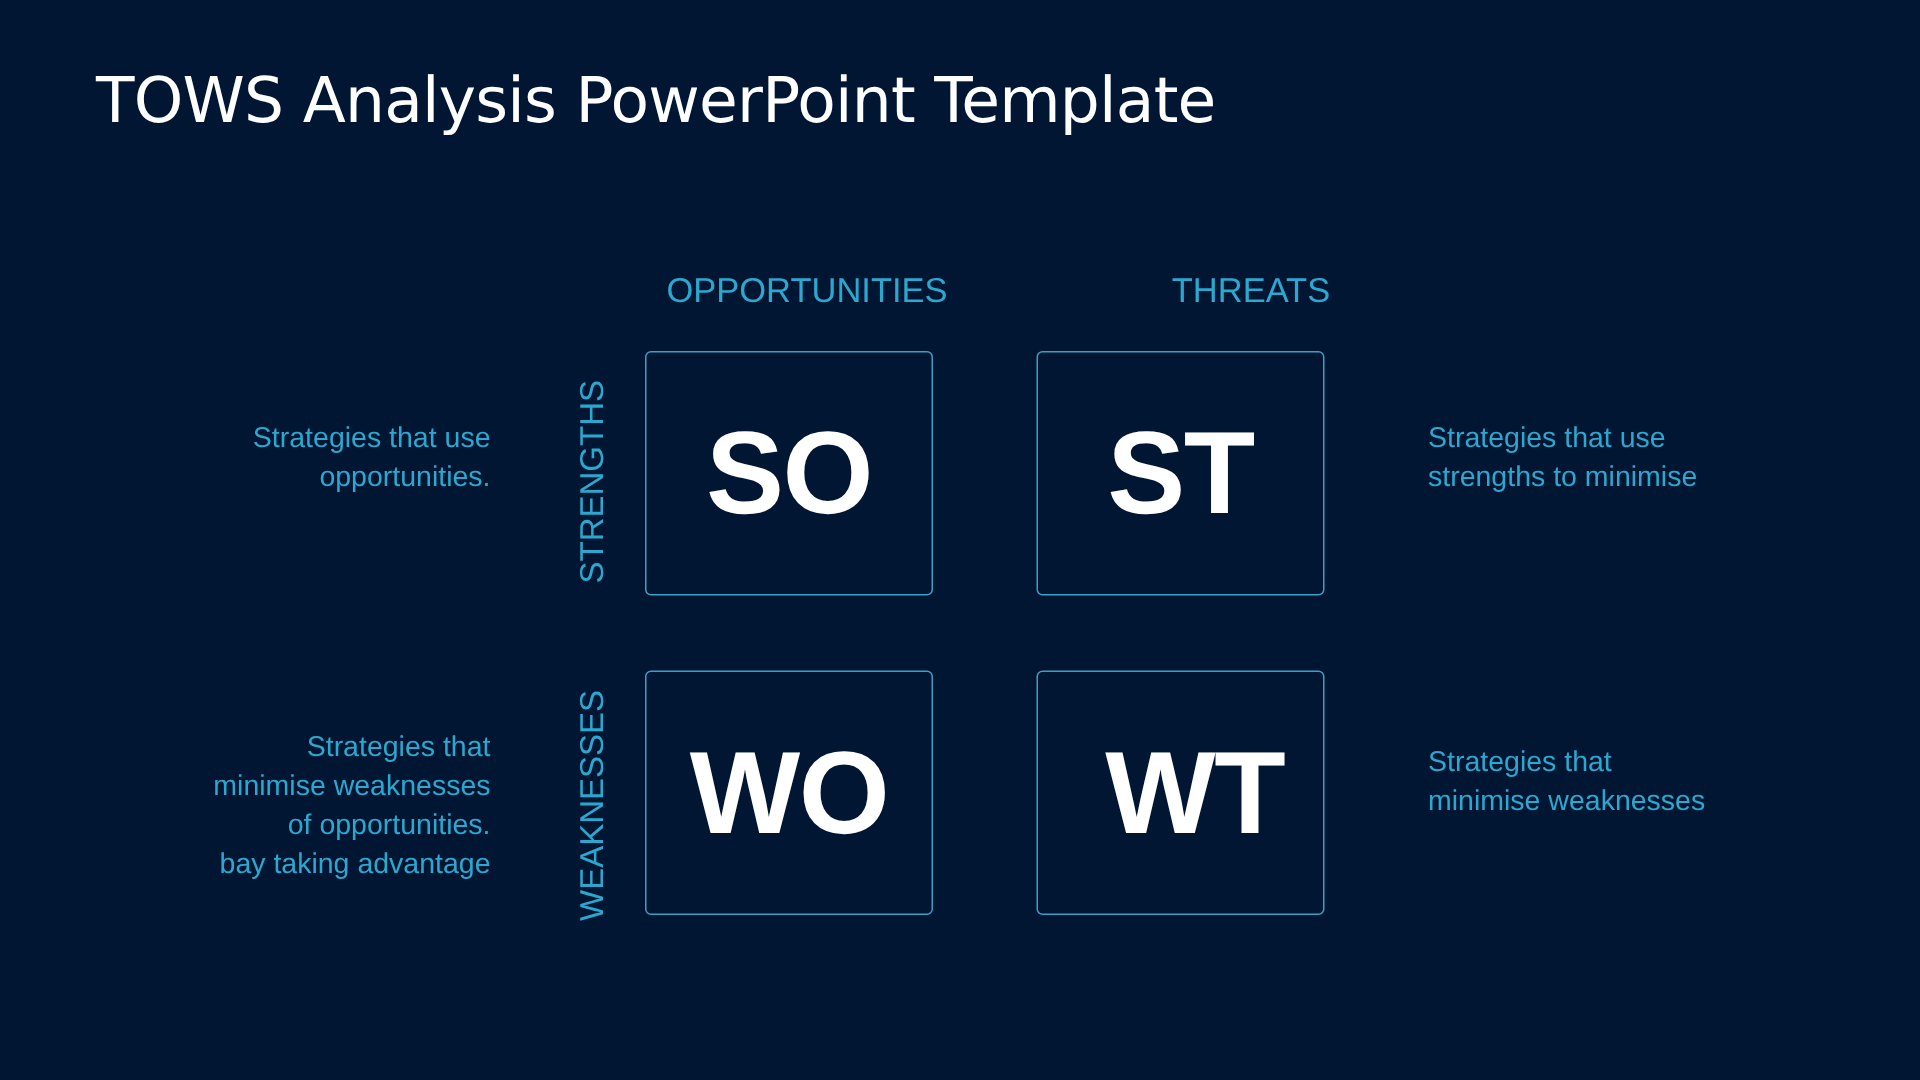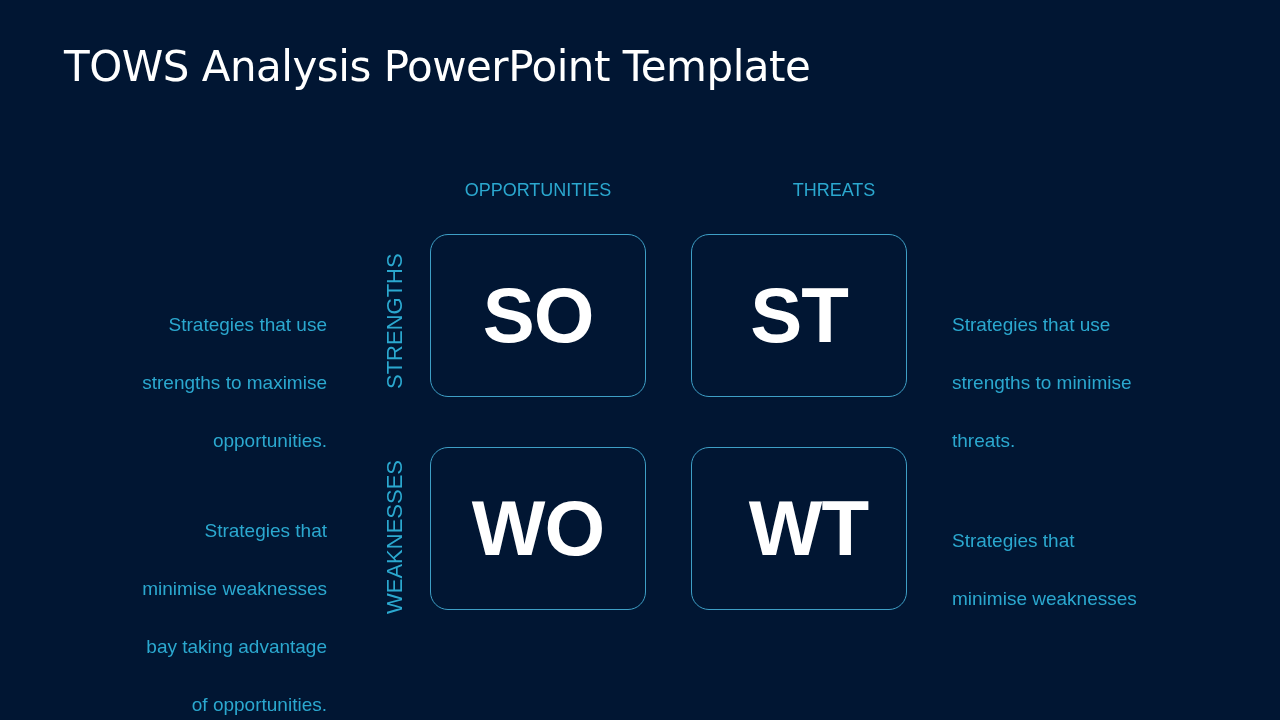--- a/index.html
+++ b/index.html
@@ -12,42 +12,42 @@
   .title {
     position: absolute; left: 64px; top: 42px;
     font-family: "DejaVu Sans", sans-serif;
     font-size: 42px; color: #ffffff; font-weight: normal;
     letter-spacing: -0.5px;
     white-space: nowrap;
     text-align: right;
   }
   .col-head {
     position: absolute; top: 180px; width: 218px;
-    text-align: center; color: #2ba8cf; font-size: 18px;
+    text-align: center; color: #2ba8cf; font-size: 23px;
   }
   .row-head {
     position: absolute; color: #2ba8cf; font-size: 22px;
     white-space: nowrap;
     transform-origin: left top;
     transform: rotate(-90deg);
   }
   .box {
-    position: absolute; width: 216px; height: 163px;
-    border: 1.2px solid #3e9fc6; border-radius: 18px;
+    position: absolute; width: 192px; height: 163px;
+    border: 1.2px solid #3e9fc6; border-radius: 4px;
     box-sizing: border-box;
     display: flex; align-items: center; justify-content: center;
     color: #ffffff; font-weight: bold; font-size: 78px;
     letter-spacing: -1px;
   }
   .desc {
     position: absolute; color: #2ba8cf; font-size: 19px; line-height: 26px;
   }
   .desc.left { text-align: right; }
   .desc.right { text-align: left; }
-  .desc div { white-space: nowrap; margin-top: 32px; }
+  .desc div { white-space: nowrap; }
 </style>
 </head>
 <body>
 
 <div class="title">TOWS Analysis PowerPoint Template</div>
 
 <div class="col-head" style="left:429px;">OPPORTUNITIES</div>
 <div class="col-head" style="left:725px;">THREATS</div>
 
 <div class="row-head" style="left:382px; top:389px;">STRENGTHS</div>
@@ -61,33 +61,31 @@
 </div>
 <div class="box" style="left:430px; top:447px;">
   <span>WO</span>
 </div>
 <div class="box" style="left:691px; top:447px;padding-left:19px;">
   <span>WT</span>
 </div>
 
 <div class="desc left" style="right:953px; top:280px;">
   <div>Strategies that use</div>
-  <div>strengths to maximise</div>
   <div>opportunities.</div>
 </div>
 
 <div class="desc right" style="left:952px; top:280px;">
   <div>Strategies that use</div>
   <div>strengths to minimise</div>
-  <div>threats.</div>
 </div>
 
 <div class="desc left" style="right:953px; top:486px;">
   <div>Strategies that</div>
   <div>minimise weaknesses</div>
+  <div>of opportunities.</div>
   <div>bay taking advantage</div>
-  <div>of opportunities.</div>
 </div>
 
 <div class="desc right" style="left:952px; top:496px;">
   <div>Strategies that</div>
   <div>minimise weaknesses</div>
 </div>
 
 </body></html>

